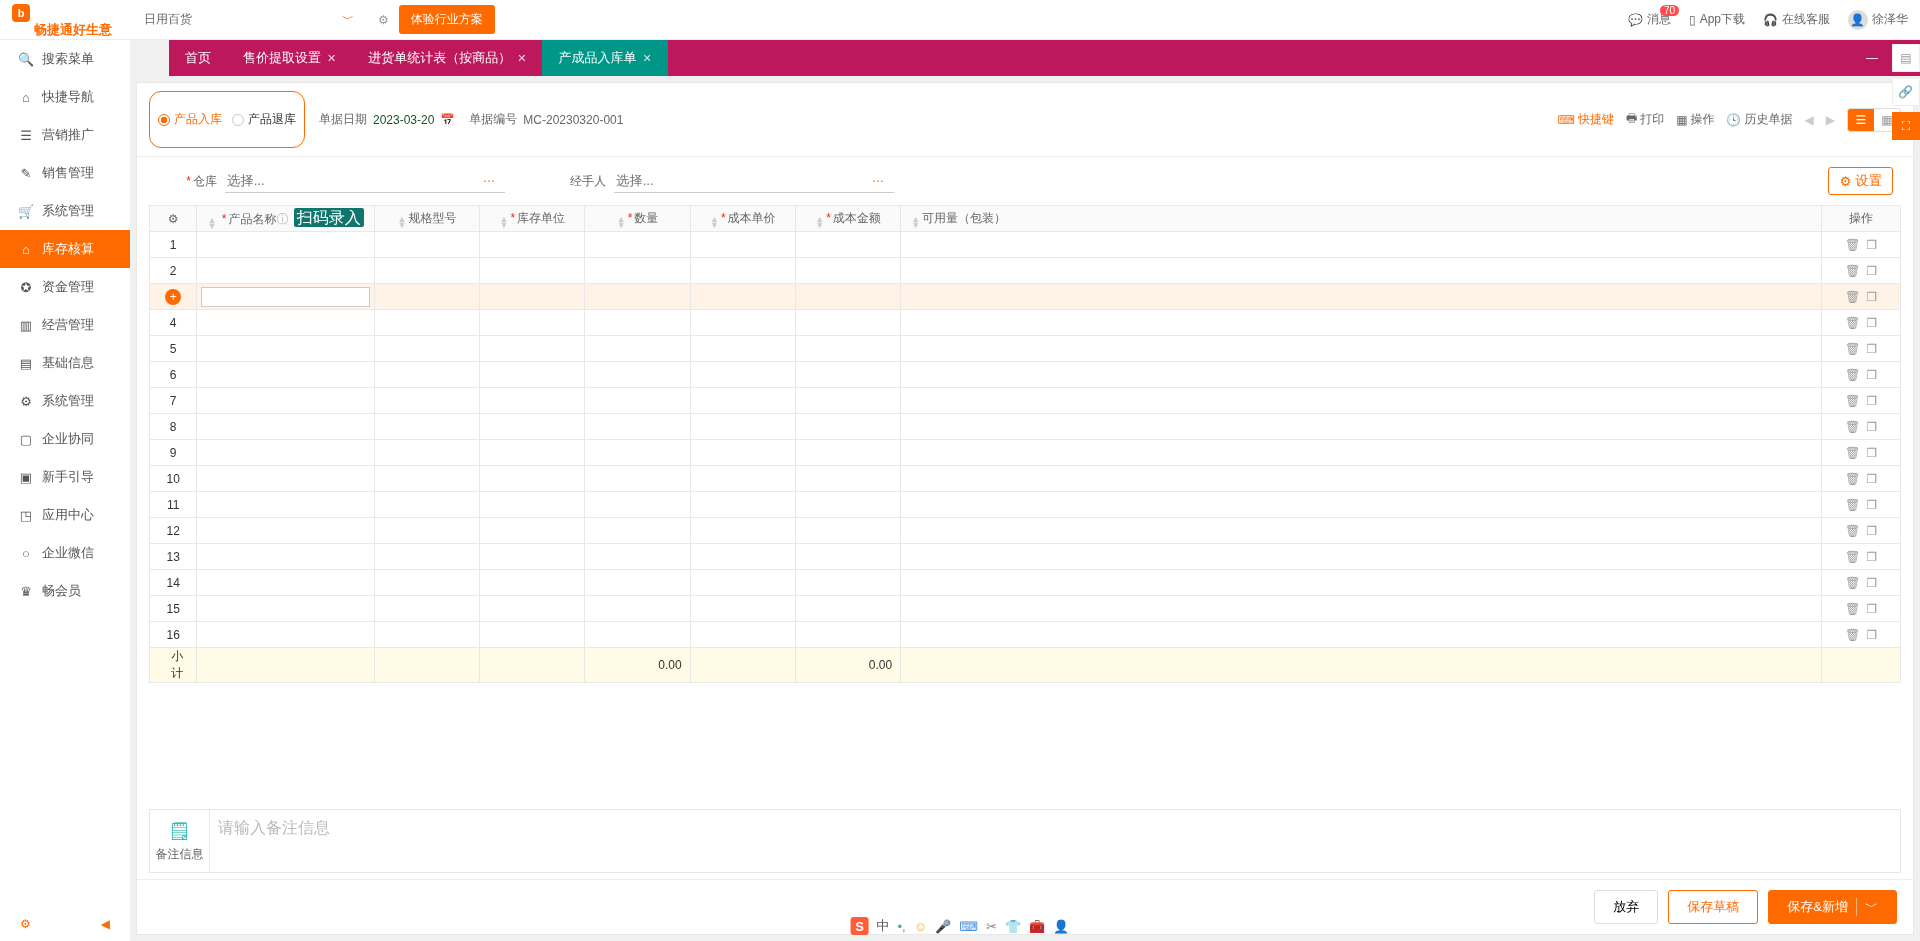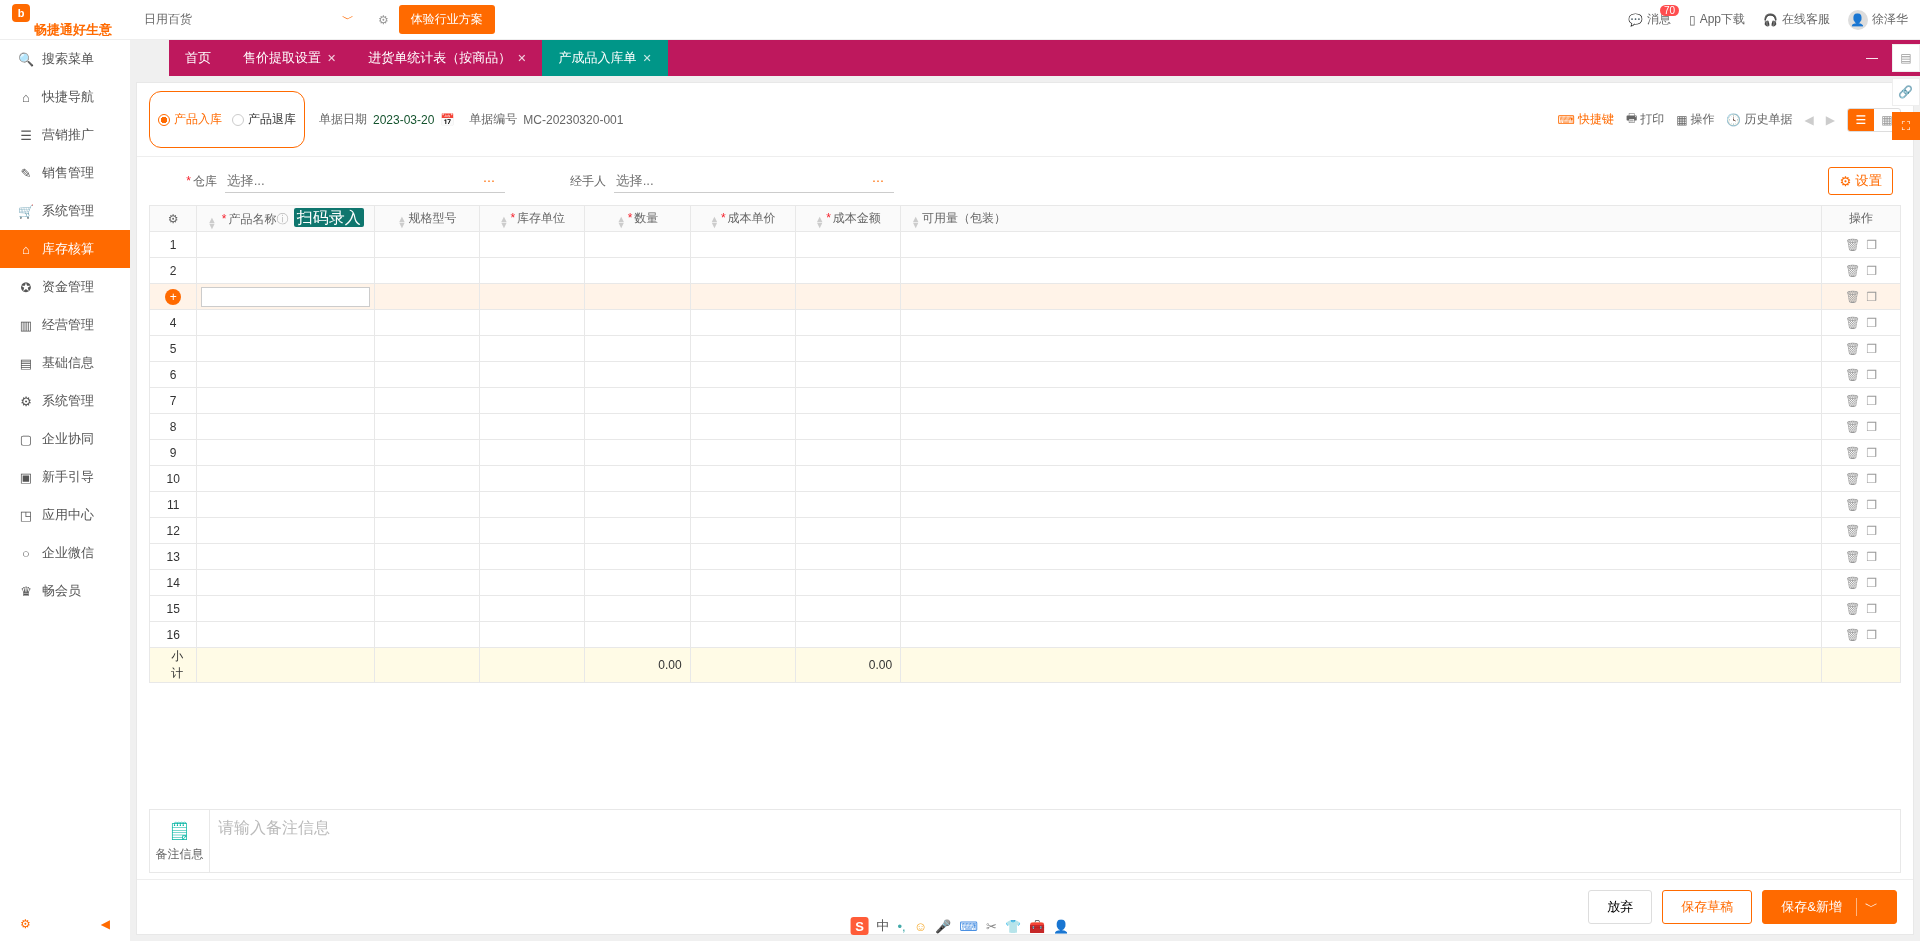--- a/index.html
+++ b/index.html
@@ -85,21 +85,21 @@
 .remark-area { margin:6px 12px; border:1px solid #e8e8e8; display:flex; height:64px; }
 .remark-label { width:60px; display:flex; flex-direction:column; align-items:center; justify-content:center; border-right:1px solid #e8e8e8; color:#666; gap:4px; }
 .remark-label-icon { color:#00b3a1; font-size:18px; }
 .remark-input { flex:1; border:none; padding:8px; resize:none; outline:none; color:#333; font-size:16px; }
 .remark-input::placeholder { color:#bbb; }
 
 .footer-bar { display:flex; justify-content:flex-end; align-items:center; gap:10px; padding:10px 16px; border-top:1px solid #eee; }
 .btn { padding:7px 18px; border-radius:3px; font-size:13px; cursor:pointer; border:1px solid #ddd; background:#fff; }
 .btn-discard { }
 .btn-draft { color:#ff6a00; border-color:#ff6a00; background:#fff; }
-.btn-save { background:#ff6a00; color:#fff; border-color:#ff6a00; display:flex; align-items:center; gap:14px; }
+.btn-save { background:#ff6a00; color:#fff; border-color:#ff6a00; display:flex; align-items:center; gap:8px; }
 .btn-save .caret { border-left:1px solid rgba(255,255,255,.5); padding-left:8px; }
 
 .ime-bar { position:fixed; bottom:6px; left:50%; transform:translateX(-50%); display:flex; gap:8px; align-items:center; font-size:13px; }
 .ime-icon { width:18px; height:18px; display:flex; align-items:center; justify-content:center; border-radius:3px; }
 .ime-s { background:#ff5c38; color:#fff; font-weight:bold; }
 
 .right-rail { position:absolute; right:0; top:0; width:34px; background:transparent; display:flex; flex-direction:column; gap:6px; padding-top:4px; }
 .rail-item { width:28px; height:28px; background:#fff; border:1px solid #eee; display:flex; align-items:center; justify-content:center; color:#999; cursor:pointer; margin-left:auto; }
 .rail-item.active { background:#ff6a00; color:#fff; border-color:#ff6a00; }
 </style>

